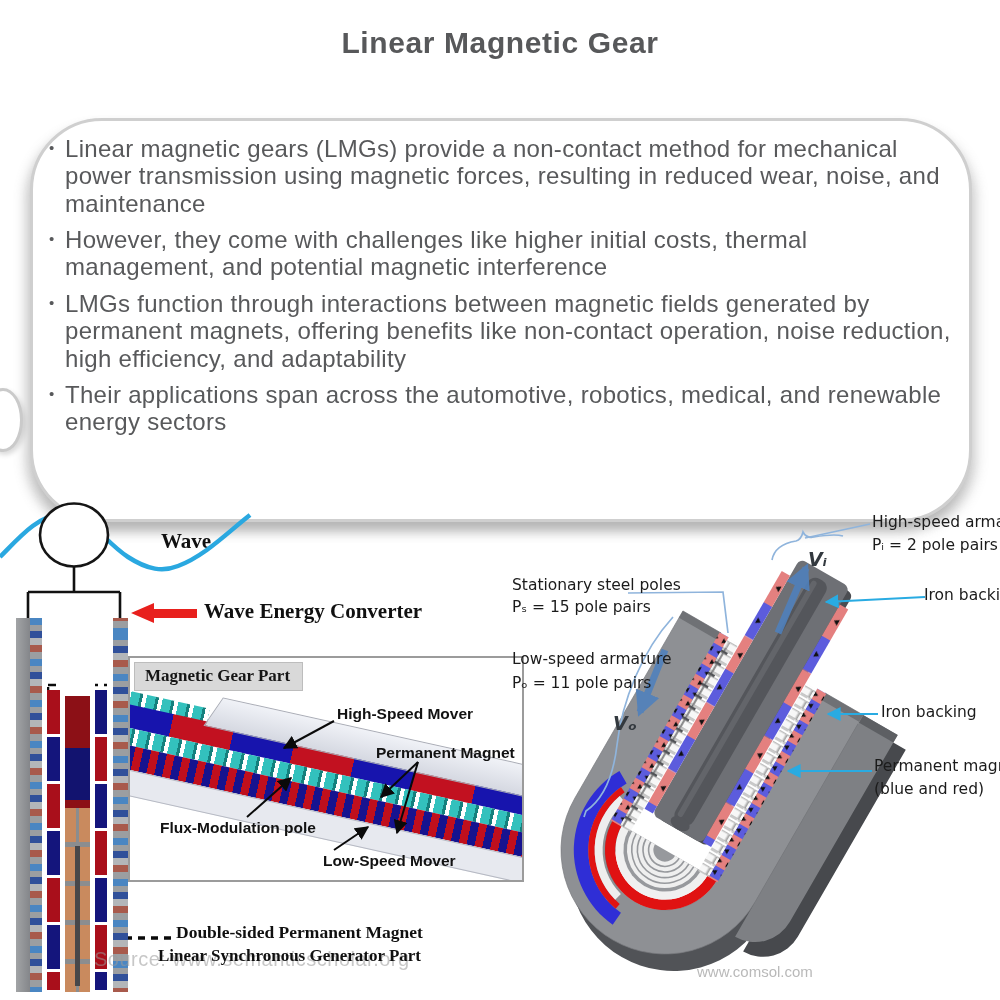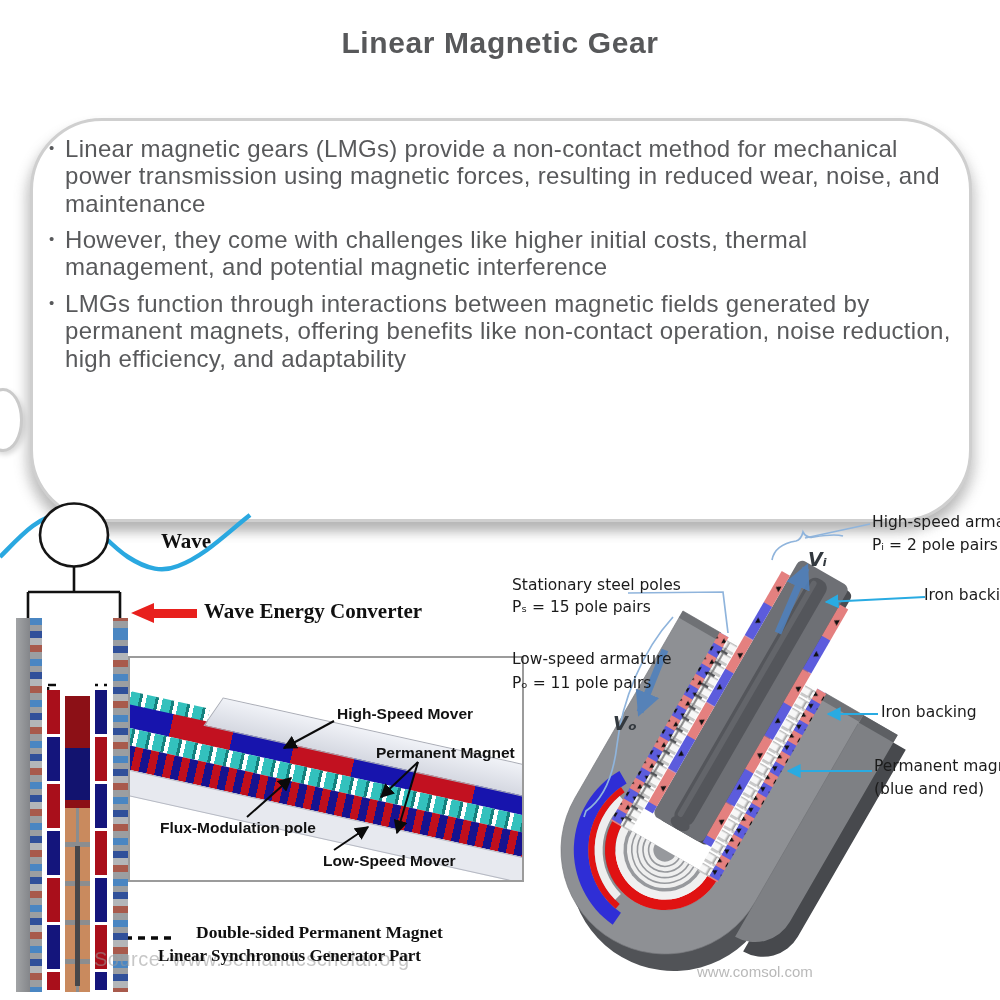--- a/index.html
+++ b/index.html
@@ -19,21 +19,21 @@
           letter-spacing:.3px;color:#58595b;}
   .bullet::before{content:"•";position:absolute;left:2px;top:4px;font-size:15px;color:#58595b;}
   .edge-arc{left:-17px;top:388px;width:34px;height:58px;background:#fff;border:3px solid #cacaca;
             border-radius:50%;box-shadow:2px 3px 5px rgba(0,0,0,.15);}
 
   
   .serifb{font-family:"Liberation Serif",serif;font-weight:bold;color:#101010;}
   .buoy-label{left:50px;top:523px;width:48px;text-align:center;font-size:20px;}
   .wave-label{left:161px;top:529px;font-size:21px;}
   .wec-label{left:204px;top:599px;font-size:21px;}
-  .cap1{left:176px;top:922px;font-size:17.5px;z-index:5;margin-left:20px;}
+  .cap1{left:176px;top:922px;font-size:17.5px;z-index:5;}
   .cap2{left:158px;top:946px;font-size:17px;z-index:5;}
   .wm-left{left:94px;top:948px;font-size:20px;color:#9a9a9a;opacity:.55;z-index:4;letter-spacing:.5px;}
 
   .device{left:16px;top:618px;width:112px;height:374px;display:flex;z-index:2;}
   .device>div{height:374px;}
   .d-wall{width:14px;background:linear-gradient(90deg,#a2a4a6,#84868a);}
   .d-chk{width:12px;background:repeating-linear-gradient(180deg,#4a86c2 0 7px,#9b9ea1 7px 13px,
           #30509a 13px 20px,#b3b6b9 20px 27px,#a85a4c 27px 34px,#9b9ea1 34px 41px);}
   .d-chk2{width:15px;background-position-y:15px;}
   .d-w5{width:5px;background:#fff;}
@@ -84,20 +84,21 @@
 
 <div class="stage">
 
   <div class="abs page-title">Linear Magnetic Gear</div>
 
   <div class="abs card">
     <div class="card-inner">
       <div class="bullet">Linear magnetic gears (LMGs) provide a non-contact method for mechanical power transmission using magnetic forces, resulting in reduced wear, noise, and maintenance</div>
       <div class="bullet">However, they come with challenges like higher initial costs, thermal management, and potential magnetic interference</div>
       <div class="bullet">LMGs function through interactions between magnetic fields generated by permanent magnets, offering benefits like non-contact operation, noise reduction, high efficiency, and adaptability</div>
+      <div class="bullet">Their applications span across the automotive, robotics, medical, and renewable energy sectors</div>
     </div>
   </div>
   <div class="abs edge-arc"></div>
 
   <svg class="abs" style="left:0;top:495px;z-index:1;" width="440" height="505" viewBox="0 0 440 505">
     <path d="M0,62 C18,44 38,20 62,19 C90,18 102,45 128,62 C148,75 163,77 178,71 C205,61 228,37 250,20" fill="none" stroke="#2aa8e0" stroke-width="4.5"></path>
     <ellipse cx="74" cy="40" rx="34" ry="31.5" fill="#ffffff" stroke="#151515" stroke-width="2.6"></ellipse>
     <path d="M74,71 L74,97 M28,97 L120,97 M28,97 L28,127 M120,97 L120,127" fill="none" stroke="#111" stroke-width="2.6"></path>
     <polygon fill="#e8201d" points="131,118 154,108 154,114 197,114 197,123 154,123 154,128"></polygon>
     <rect x="48" y="190" width="62" height="300" fill="none" stroke="#0a0a0a" stroke-width="2.6" stroke-dasharray="8,6"></rect>
@@ -143,20 +144,21 @@
         <marker id="mBlk" viewBox="0 0 10 10" refX="9" refY="5" markerWidth="7" markerHeight="7" orient="auto">
           <path d="M0,0 L10,5 L0,10 Z" fill="#0a0a0a"></path>
         </marker>
       </defs>
       <line x1="204" y1="63" x2="154" y2="90" stroke="#0a0a0a" stroke-width="2" marker-end="url(#mBlk)"></line>
       <line x1="288" y1="104" x2="251" y2="139" stroke="#0a0a0a" stroke-width="2" marker-end="url(#mBlk)"></line>
       <line x1="288" y1="104" x2="267" y2="175" stroke="#0a0a0a" stroke-width="2" marker-end="url(#mBlk)"></line>
       <line x1="117" y1="159" x2="161" y2="120" stroke="#0a0a0a" stroke-width="2" marker-end="url(#mBlk)"></line>
       <line x1="204" y1="192" x2="238" y2="169" stroke="#0a0a0a" stroke-width="2" marker-end="url(#mBlk)"></line>
     </svg>
+    <div class="panel-title">Magnetic Gear Part</div>
     <div class="p-label" style="left:207px;top:47px;">High-Speed Mover</div>
     <div class="p-label" style="left:246px;top:86px;">Permanent Magnet</div>
     <div class="p-label" style="left:30px;top:161px;">Flux-Modulation pole</div>
     <div class="p-label" style="left:149px;top:194px;margin-left:44px;">Low-Speed Mover</div>
   </div>
 
   <svg class="abs" style="left:560px;top:505px;z-index:2;" width="440" height="495" viewBox="0 0 440 495">
     <defs>
       <marker id="mCyan" viewBox="0 0 10 10" refX="9" refY="5" markerWidth="7" markerHeight="7" orient="auto">
         <path d="M0,0 L10,5 L0,10 Z" fill="#29abe2"></path>

